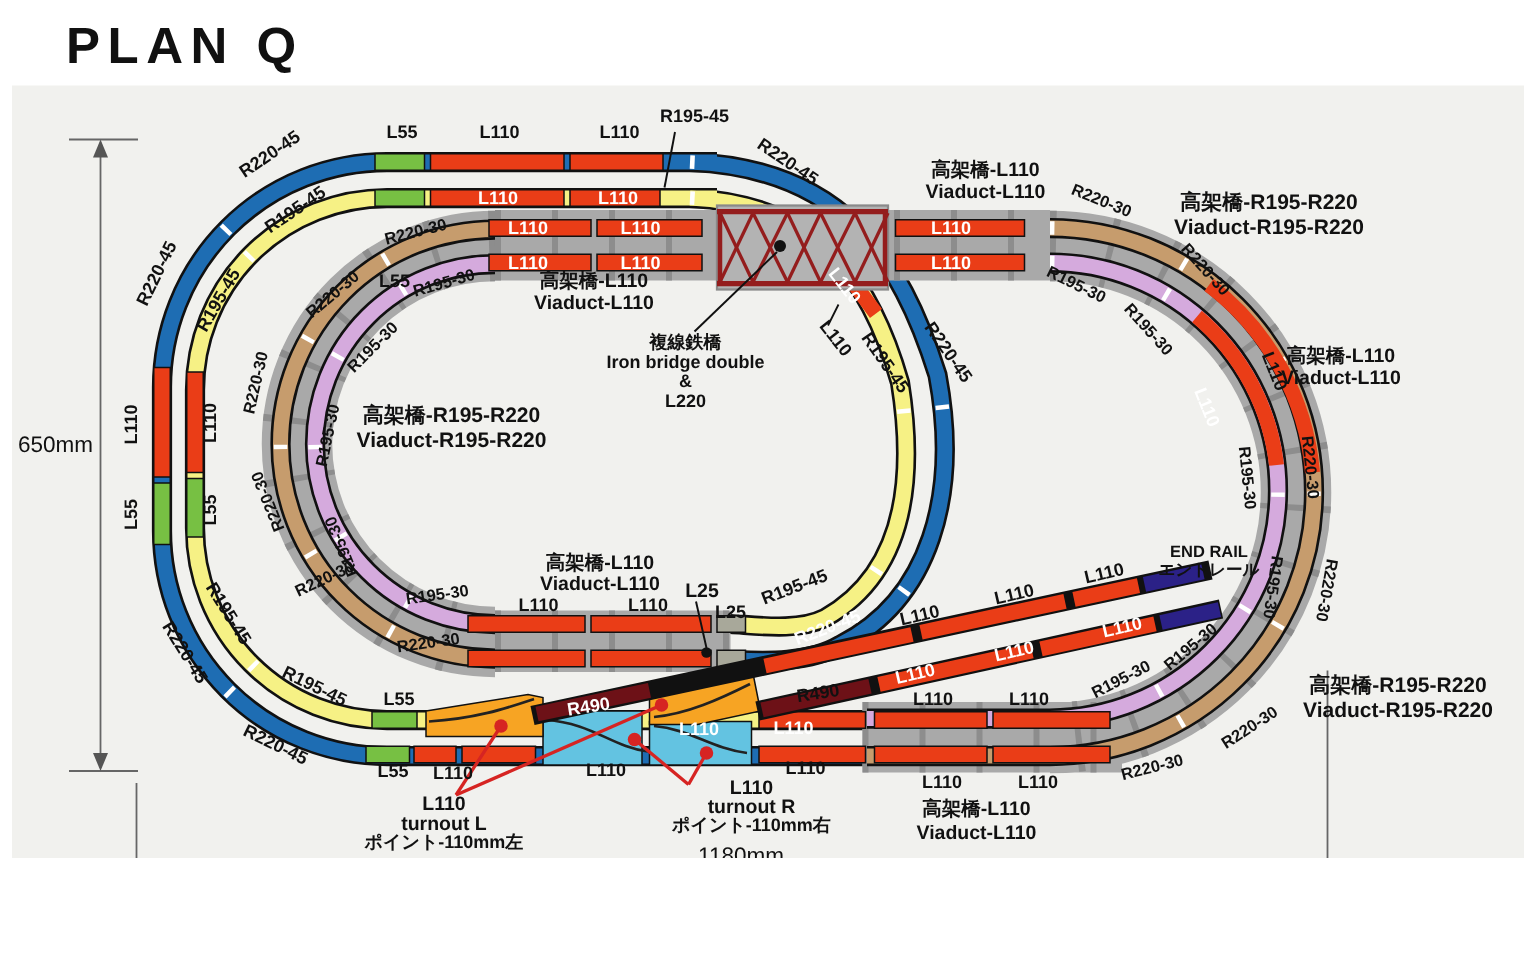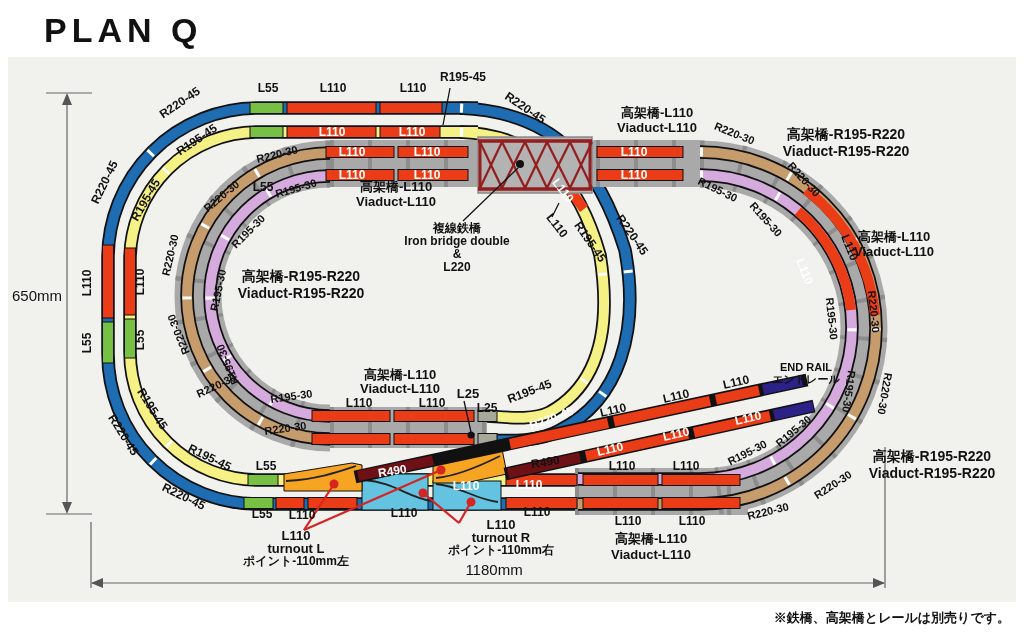--- a/index.html
+++ b/index.html
@@ -1,16 +1,16 @@
 <!DOCTYPE html>
 <html><head>
 <meta charset="utf-8">
 <style>
   html,body{margin:0;padding:0;background:#fff;}
-  .page{position:relative;width:1024px;height:640px;overflow:hidden;
+  .page{position:relative;width:1024px;height:572px;overflow:hidden;
         font-family:"Liberation Sans",sans-serif;background:#f4f4f1;}
   svg{position:absolute;left:0;top:0;}
   text{font-family:"Liberation Sans",sans-serif;}
 </style>
 </head>
 <body>
 
 <div class="page">
 <svg id="diagram" width="1024" height="640" viewBox="0 0 1024 640">
 

